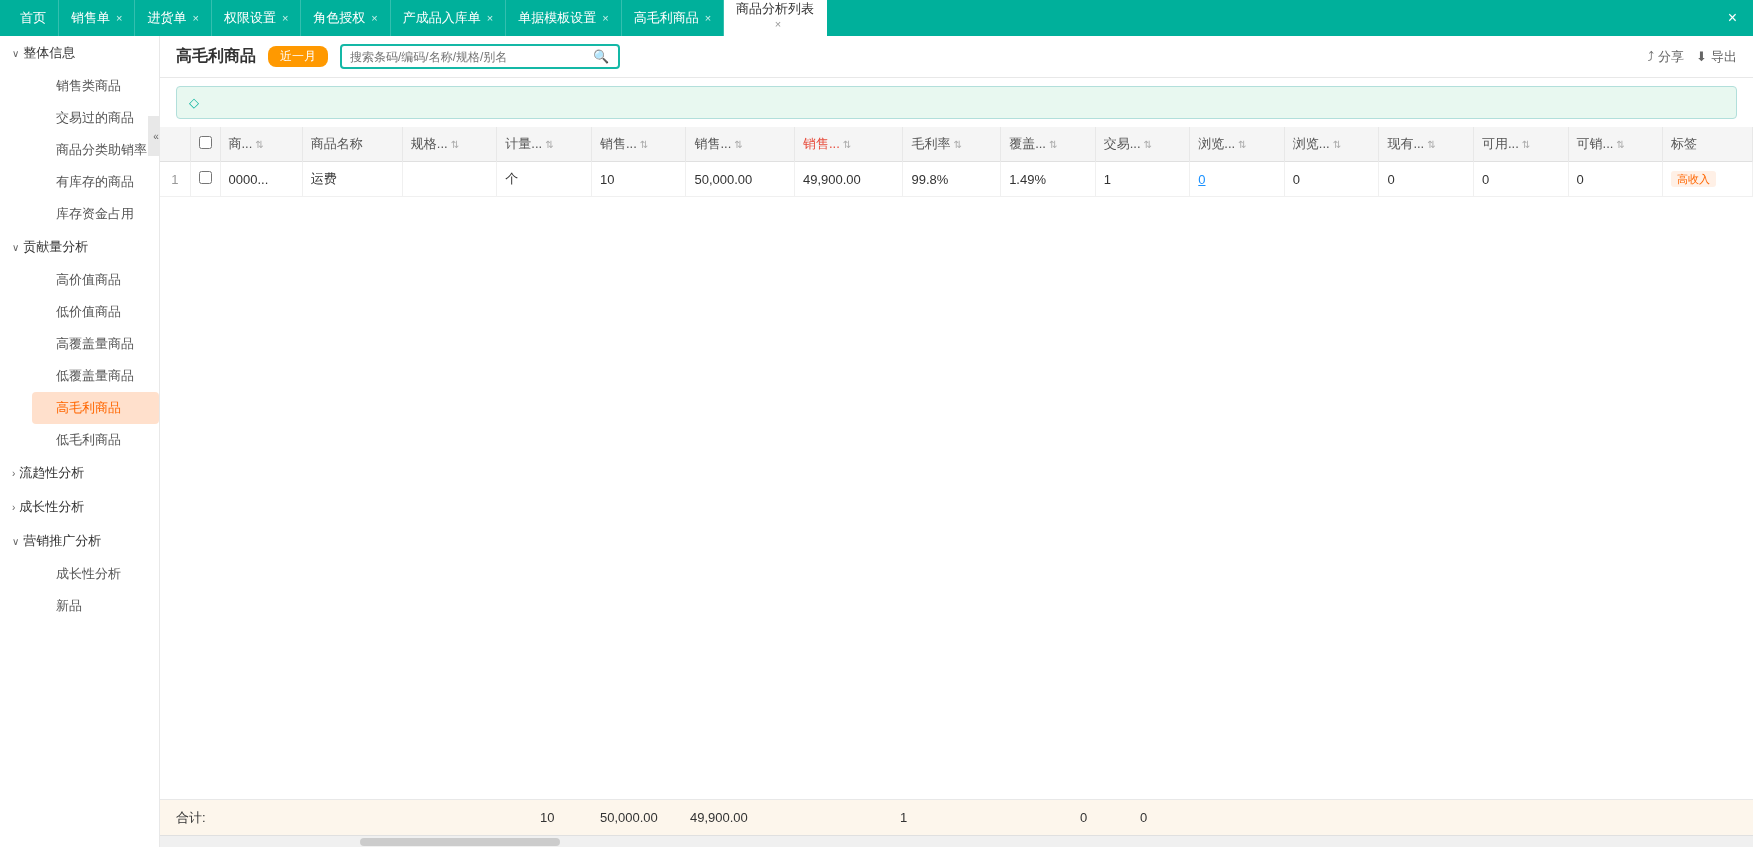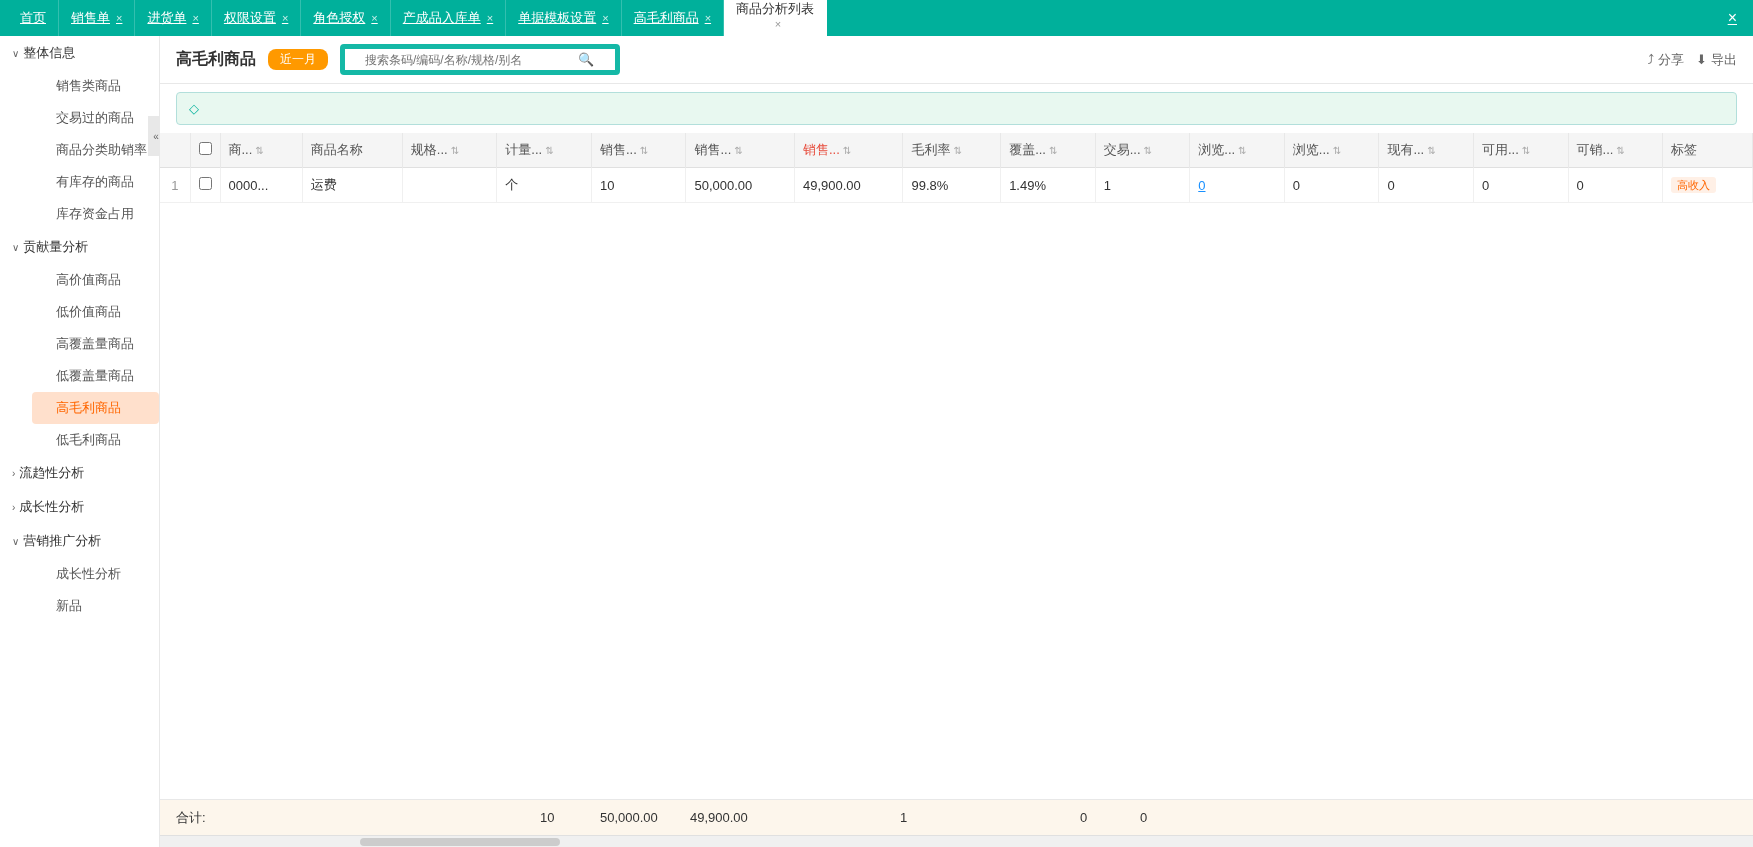--- a/index.html
+++ b/index.html
@@ -7,21 +7,20 @@
 
     
     .top-nav {
       background: #00b09b;
       height: 36px;
       display: flex;
       align-items: center;
       padding: 0 8px;
       color: #fff;
       flex-shrink: 0;
-      text-decoration: underline;
     }
     .nav-tab {
       padding: 0 12px;
       height: 36px;
       display: flex;
       align-items: center;
       cursor: pointer;
       white-space: nowrap;
       font-size: 13px;
       color: #fff;
@@ -137,23 +136,23 @@
       color: #fff;
       border: none;
       border-radius: 8px;
       padding: 2px 12px;
       font-size: 12px;
       cursor: pointer;
     }
     .search-box {
       display: flex;
       align-items: center;
-      border: 5px solid #14b8a6;
+      border: 2px solid #14b8a6;
       border-radius: 4px;
-      padding: 3px 20px;
+      padding: 3px 8px;
       flex: 1;
       max-width: 280px;
     }
     .search-box input {
       border: none;
       outline: none;
       font-size: 12px;
       color: #999;
       width: 100%;
       background: transparent;

